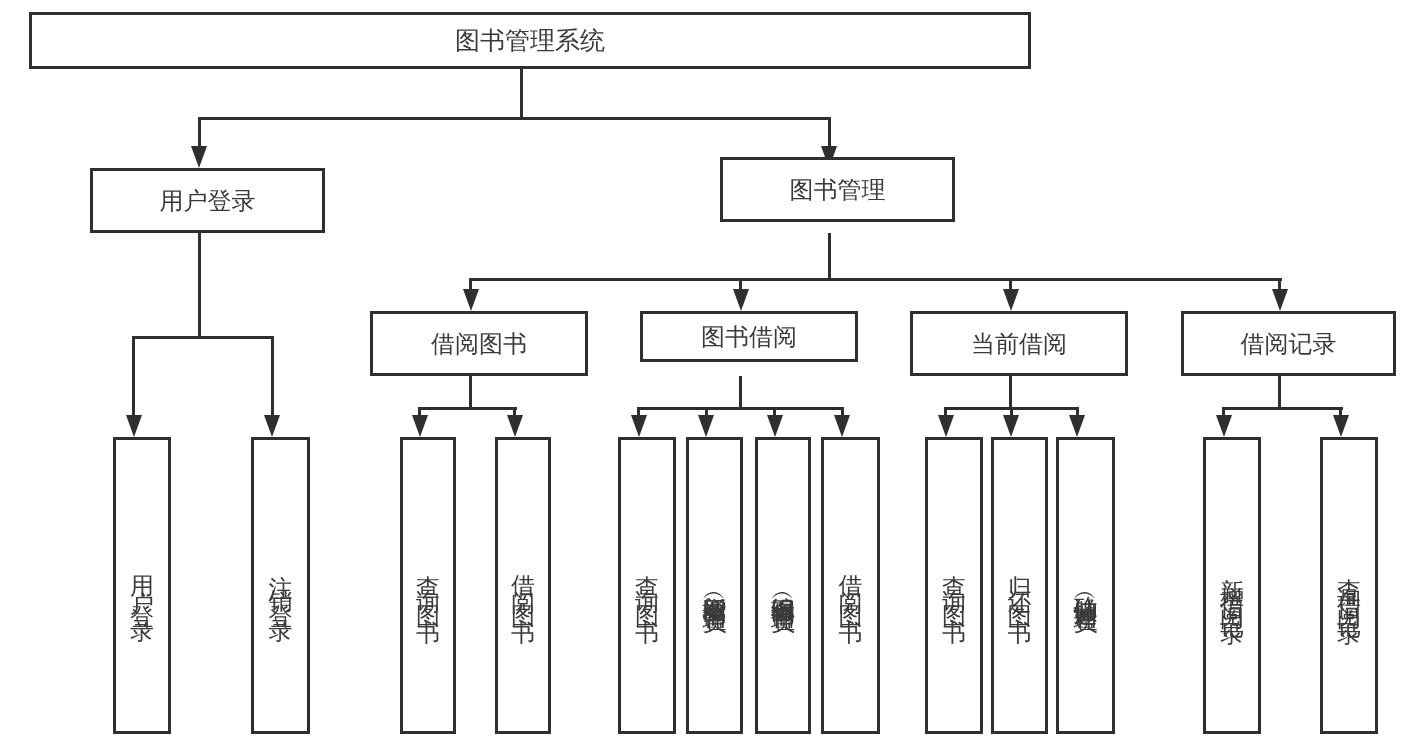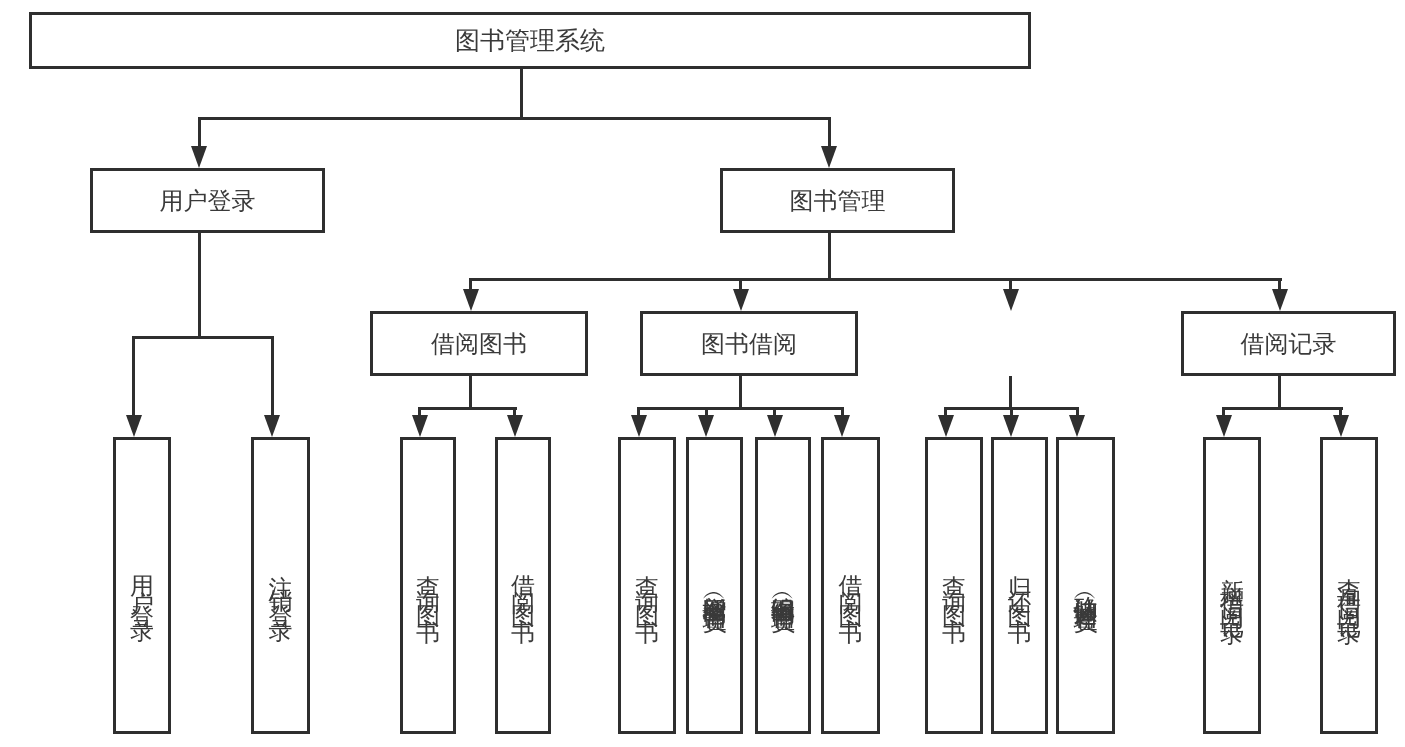--- a/index.html
+++ b/index.html
@@ -78,21 +78,21 @@
   <div class="vline" style="left:520px; top:69px; height:48px;"></div>
   <div class="hline" style="left:198px; top:117px; width:633px;"></div>
   <div class="vline" style="left:198px; top:117px; height:32px;"></div>
   <div class="arrow" style="left:191px; top:146px;"></div>
   <div class="vline" style="left:828px; top:117px; height:32px;"></div>
   <div class="arrow" style="left:821px; top:146px;"></div>
 
   <div class="box" style="left:82px; top:168px; width:235px; height:65px;">
     <span>用户登录</span>
   </div>
-  <div class="box" style="left:712px; top:168px; width:235px; height:65px;">
+  <div class="box" style="left:712px; top:157px; width:235px; height:65px;">
     <span>图书管理</span>
   </div>
 
   <div class="vline" style="left:198px; top:233px; height:103px;"></div>
   <div class="hline" style="left:132px; top:336px; width:142px;"></div>
   <div class="vline" style="left:132px; top:336px; height:82px;"></div>
   <div class="arrow" style="left:126px; top:415px;"></div>
   <div class="vline" style="left:271px; top:336px; height:82px;"></div>
   <div class="arrow" style="left:264px; top:415px;"></div>
 
@@ -103,22 +103,25 @@
   <div class="vline" style="left:739px; top:278px; height:14px;"></div>
   <div class="arrow" style="left:733px; top:289px;"></div>
   <div class="vline" style="left:1009px; top:278px; height:14px;"></div>
   <div class="arrow" style="left:1003px; top:289px;"></div>
   <div class="vline" style="left:1278px; top:278px; height:14px;"></div>
   <div class="arrow" style="left:1272px; top:289px;"></div>
 
   <div class="box" style="left:362px; top:311px; width:218px; height:65px;">
     <span>借阅图书</span>
   </div>
-  <div class="box" style="left:632px; top:311px; width:218px; height:65px;">
+  <div class="box" style="left:632px; top:311px; width:218px; height:51px;">
     <span>图书借阅</span>
+  </div>
+  <div class="box" style="left:902px; top:311px; width:218px; height:65px;">
+    <span>当前借阅</span>
   </div>
   <div class="box" style="left:1173px; top:311px; width:215px; height:65px;">
     <span>借阅记录</span>
   </div>
 
   <div class="vline" style="left:469px; top:376px; height:31px;"></div>
   <div class="hline" style="left:418px; top:407px; width:99px;"></div>
   <div class="vline" style="left:418px; top:407px; height:12px;"></div>
   <div class="arrow" style="left:412px; top:415px;"></div>
   <div class="vline" style="left:513px; top:407px; height:12px;"></div>

